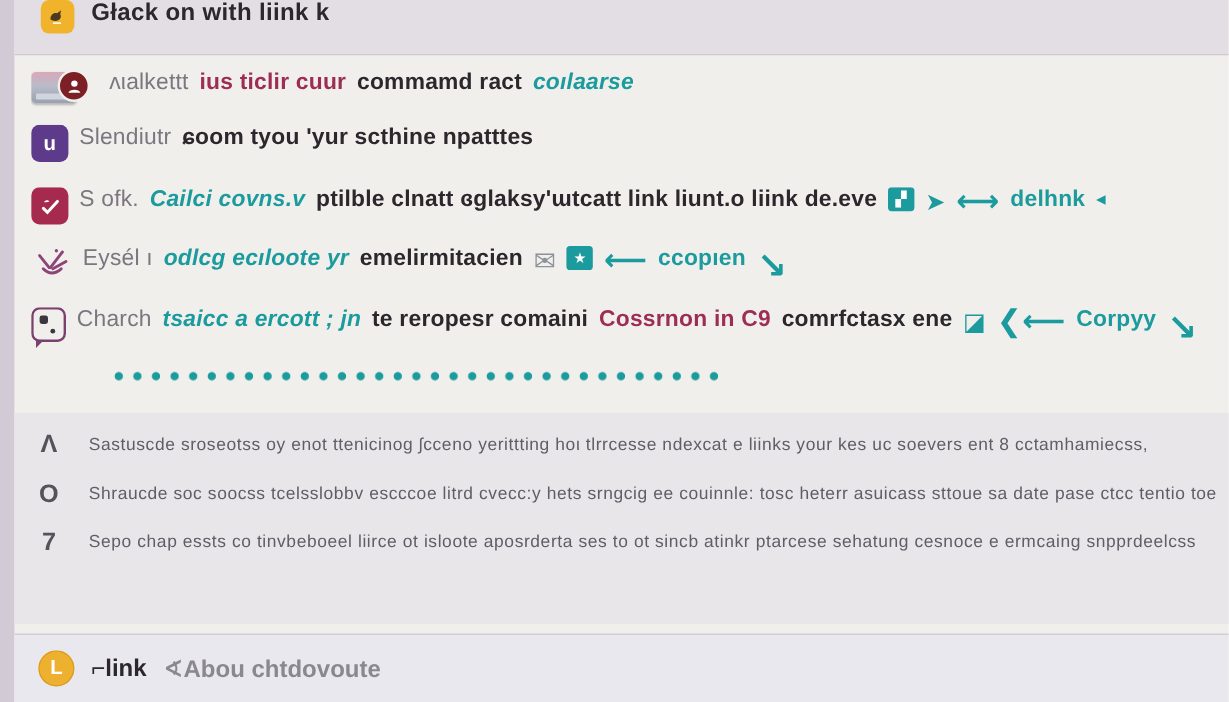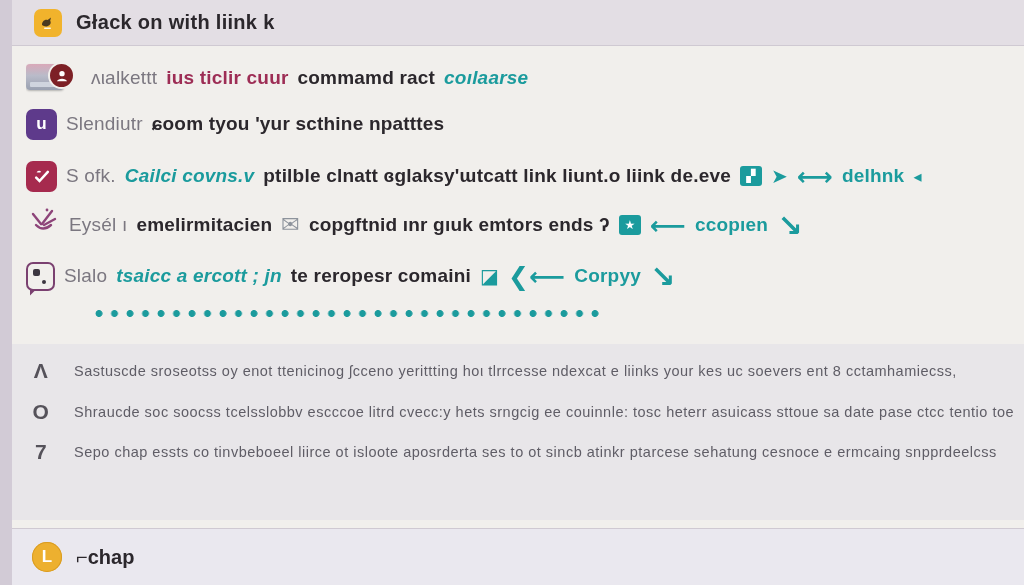--- a/index.html
+++ b/index.html
@@ -8,26 +8,26 @@
     --bg_main:#f1efec; --bg_header:#e3dee4; --bg_panel:#e8e6e9; --bg_footer:#eae8ef;
     --strip:#d2cbd6; --line:#cfc9d2;
   }
   *{margin:0;padding:0;box-sizing:border-box;}
   body{font-family:"Liberation Sans","DejaVu Sans",sans-serif;}
   #screen{position:relative;width:1024px;height:585px;background:var(--bg_main);overflow:hidden;}
   .left-strip{position:absolute;left:0;top:0;width:12px;height:585px;background:var(--strip);}
 
   
   .header{position:absolute;left:12px;top:0;width:1012px;height:46px;background:var(--bg_header);
-          border-bottom:1px solid var(--line);display:flex;align-items:center;padding-left:22px;gap:14px;}
+          border-bottom:1px solid var(--line);display:flex;padding-left:22px;gap:14px;}
   .hdr-ic{width:28px;height:28px;border-radius:7px;background:var(--yellow);display:flex;align-items:center;justify-content:center;}
   .hdr-title{font-size:20px;font-weight:bold;color:var(--dark);letter-spacing:.3px;}
 
   
-  .row{position:absolute;left:26px;right:6px;height:40px;display:flex;align-items:center;gap:9px;
+  .row{position:absolute;left:26px;right:6px;height:40px;display:flex;gap:9px;
        white-space:nowrap;font-size:19px;font-weight:bold;color:var(--dark);letter-spacing:.2px;overflow:hidden;}
   .lead{color:var(--gray);font-weight:normal;}
   .t{color:var(--teal);font-style:italic;}
   .m{color:var(--maroon);}
   .d{color:var(--dark);}
   .action{color:var(--teal);}
   .arrow{color:var(--teal);font-size:25px;font-weight:bold;line-height:1;}
   .tail{color:var(--teal);font-size:16px;}
   .tail.big{font-size:30px;font-weight:bold;}
 
@@ -128,37 +128,39 @@
     <span class="outline-ic">
       <svg width="34" height="34" viewBox="0 0 34 34" fill="none" stroke="#8d4479" stroke-width="2.4" stroke-linecap="round">
         <path d="M7 8l8 10"></path>
           <path d="M26 5L16 18"></path>
           <path d="M29 13l-11 6"></path>
           <path d="M10 19q7 7 15 0"></path>
         <circle cx="21" cy="4" r="1.4" fill="#8d4479" stroke="none"></circle>
       </svg>
     </span>
     <span class="lead">Eysél ı</span>
+    <span class="t">odlcg ecıloote yr</span>
     <span class="d">emelirmitacien</span>
     <span class="env">✉</span>
-    <span class="d">copgftnid ınr gıuk emtors ends ʔ</span>
     <span class="mini-ic">★</span>
     <span class="arrow">⟵</span>
     <span class="action">ccopıen</span>
     <span class="tail big">↘</span>
   </div>
 
   <div class="row" style="top:256px;">
     <span class="bubble">
       <span class="dot1"></span>
       <span class="dot2"></span>
     </span>
-    <span class="lead">Slalo</span>
+    <span class="lead">Charch</span>
     <span class="t">tsaicc a ercott ; jn</span>
     <span class="d">te reropesr comaini</span>
+    <span class="m">Cossrnon in C9</span>
+    <span class="d">comrfctasx ene</span>
     <span class="glyph-ic">◪</span>
     <span class="arrow">❮⟵</span>
     <span class="action">Corpyy</span>
     <span class="tail big">↘</span>
   </div>
 
   <div class="dotted"></div>
 
   <div class="panel">
     <div class="note" style="top:12px;">
@@ -170,15 +172,16 @@
       <span>Shraucde soc soocss tcelsslobbv escccoe litrd cvecc:y hets srngcig ee couinnle: tosc heterr asuicass sttoue sa date pase ctcc tentio toe wmcthe</span>
     </div>
     <div class="note" style="top:93px;">
       <span class="marker">7</span>
       <span>Sepo chap essts co tinvbeboeel liirce ot isloote aposrderta ses to ot sincb atinkr ptarcese sehatung cesnoce e ermcaing snpprdeelcss</span>
     </div>
   </div>
 
   <div class="footer">
     <span class="badge-l">L</span>
-    <span>⌐chap</span>
+    <span>⌐link</span>
+    <span class="gray-part">∢Abou chtdovoute</span>
   </div>
 </div>
 
 </body></html>

